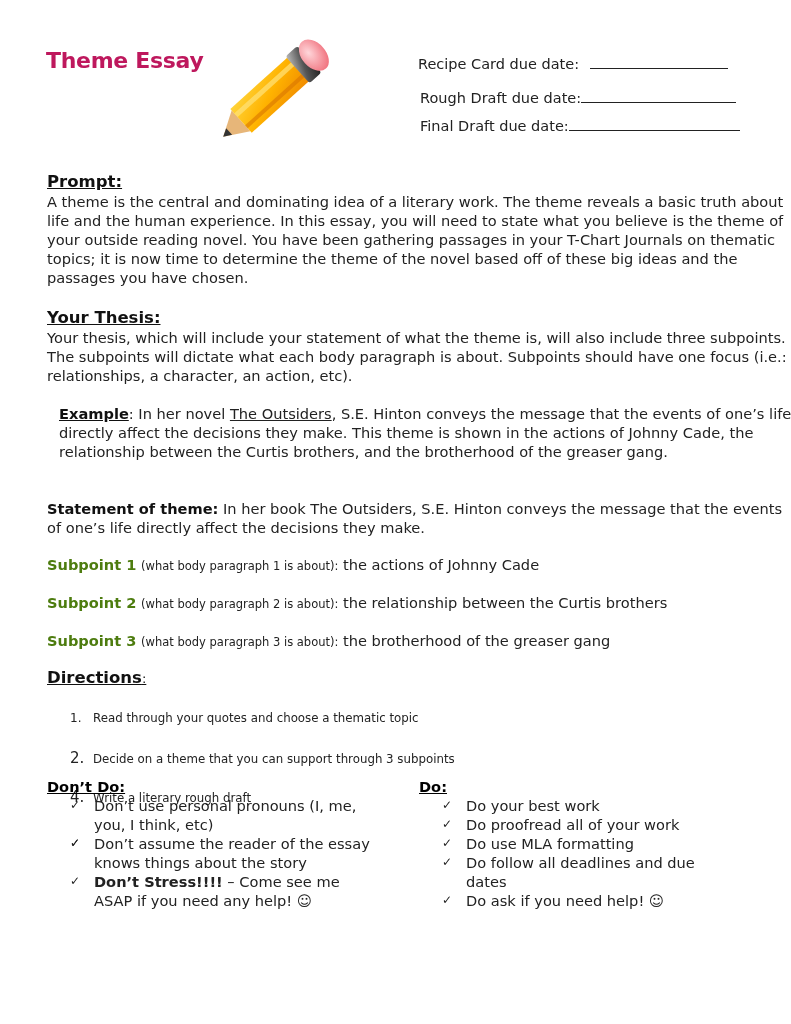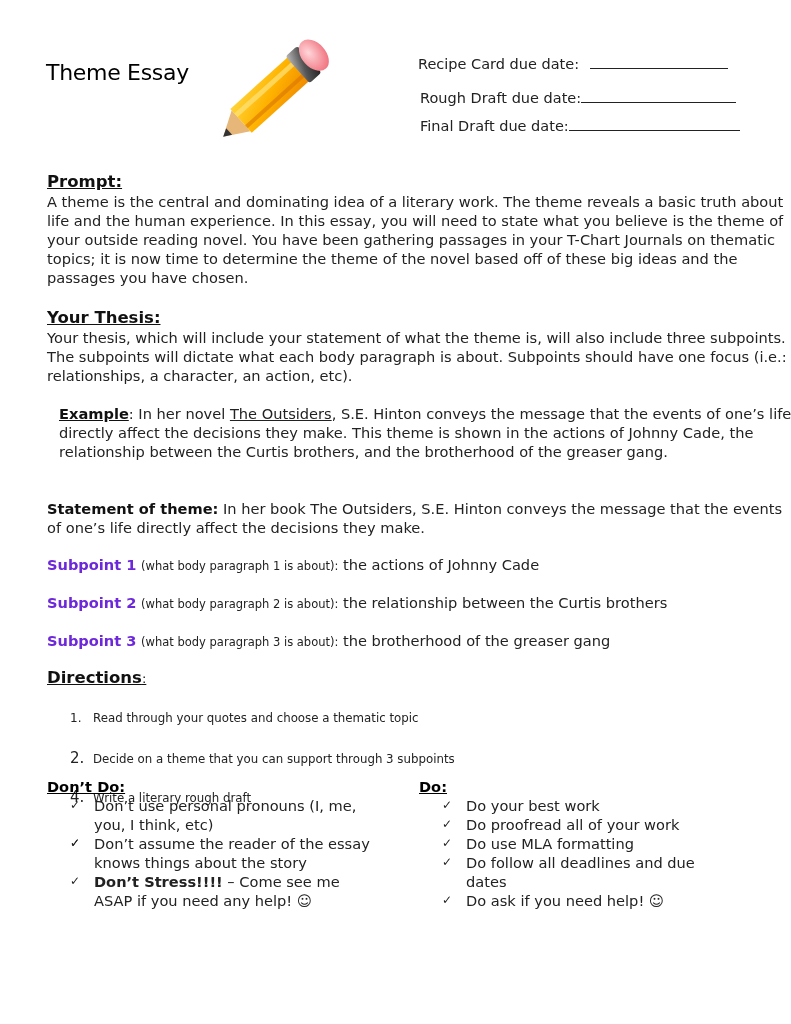--- a/index.html
+++ b/index.html
@@ -3,44 +3,43 @@
 <meta charset="utf-8">
 <style>
   html, body { margin:0; padding:0; background:#ffffff; }
   body {
     width:791px; height:1024px; position:relative; overflow:hidden;
     font-family: "DejaVu Sans", "Liberation Sans", sans-serif;
     color:#1a1a1a;
   }
   .abs { position:absolute; }
   .title {
-    left:46px; top:48px; font-size:22px; font-weight:normal; color:#000000;
+    left:46px; top:48px; font-size:22px; font-weight:bold; color:#be185d;
     letter-spacing:-0.3px;
-    margin-top:12px;
   }
   .pencil { left:198px; top:22px; width:150px; height:135px; }
   .due { font-size:14.5px; color:#222; white-space:nowrap; }
   .due .line { display:inline-block; border-bottom:1px solid #222; vertical-align:baseline; height:1px; }
   .due1 { left:418px; top:56px; }
   .due2 { left:420px; top:90px; }
   .due3 { left:420px; top:118px; }
 
   .h { font-weight:bold; text-decoration:underline; font-size:16.5px; color:#111; }
   .para { font-size:14.6px; line-height:19px; color:#222; width:740px; }
   .para b { color:#111; }
   .u { text-decoration:underline; }
 
   .prompt-h { left:47px; top:172px; }
   .prompt-p { left:47px; top:192px; }
   .thesis-h { left:47px; top:308px; }
   .thesis-p { left:47px; top:328px; }
   .example-p { left:59px; top:404px; }
   .statement-p { left:47px; top:499px; }
   .sub { left:47px; font-size:14.6px; color:#222; white-space:nowrap; }
-  .sub b { color:#6d28d9;margin-top:8px; }
+  .sub b { color:#4d7c0f;margin-top:8px; }
   .sub .small { font-size:11.5px; }
   .sub1 { top:556px; }
   .sub2 { top:594px; }
   .sub3 { top:632px; }
 
   .dir-h { left:47px; top:668px; }
   .dir-h .colon { text-decoration:none; font-weight:normal; font-size:13px; }
   .dirlist { left:70px; top:688px; font-size:11.8px; color:#222; margin:0; padding:0; list-style:none; }
   .dirlist li { height:18.5px; line-height:18.5px;margin-top:21px; }
   .dirlist .num { display:inline-block; width:23px; font-size:12px; }

